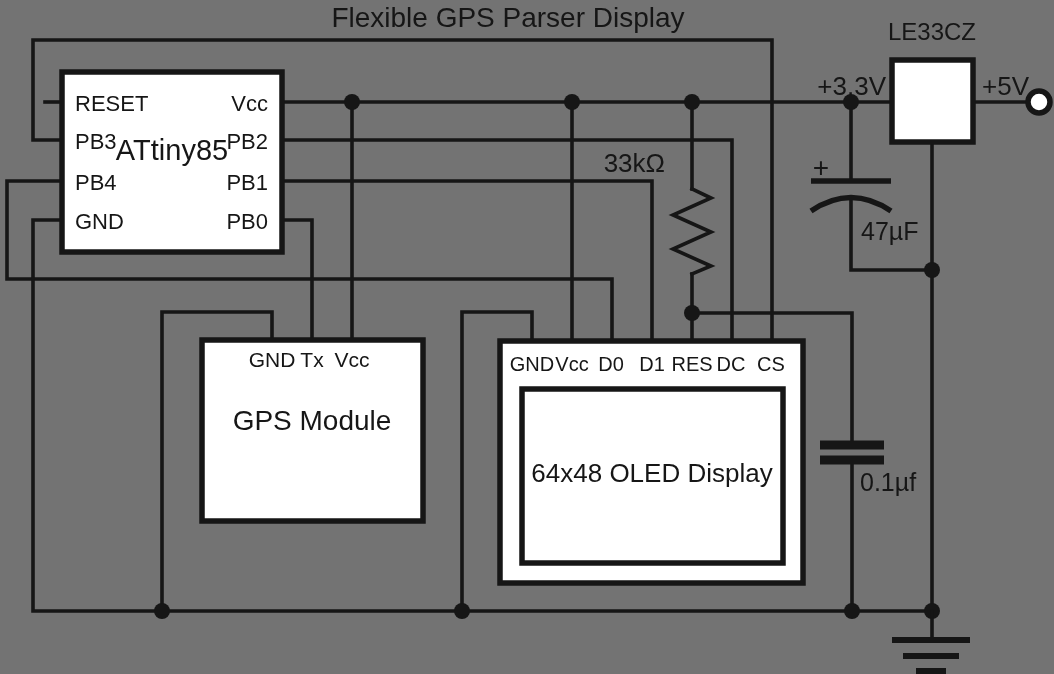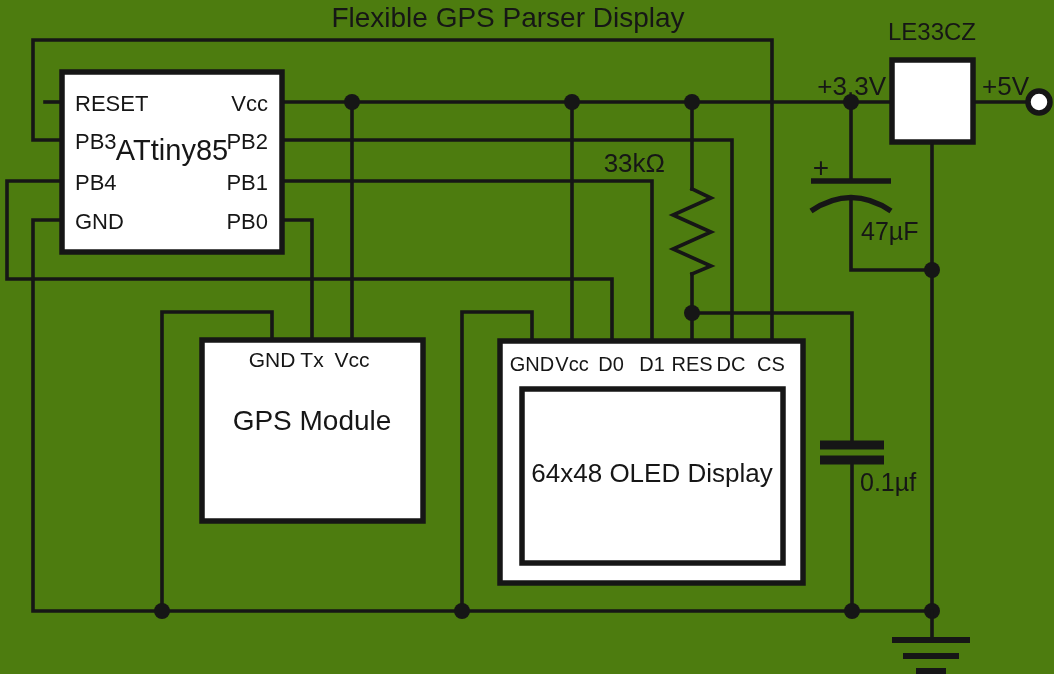--- a/index.html
+++ b/index.html
@@ -1,16 +1,16 @@
 <!DOCTYPE html>
 <html><head>
 <meta charset="utf-8">
 <style>
   html,body{margin:0;padding:0;background:#ffffff;}
-  .stage{position:relative;width:1054px;height:674px;background:#4d7c0f;overflow:hidden;}
+  .stage{position:relative;width:1054px;height:674px;background:#737373;overflow:hidden;}
   svg{display:block;}
   text{font-family:"Liberation Sans","DejaVu Sans",sans-serif;fill:#161616;}
   .wire{stroke:#161616;stroke-width:3.6;fill:none;stroke-linecap:square;stroke-linejoin:miter;}
   .compbox{stroke:#161616;stroke-width:5.5;fill:#ffffff;}
   .thick{stroke:#161616;fill:none;stroke-linecap:butt;}
   .dot{fill:#161616;stroke:none;}
   .pinlabel{font-size:22px;}
   .smpin{font-size:20px;}
 </style>
 </head>

